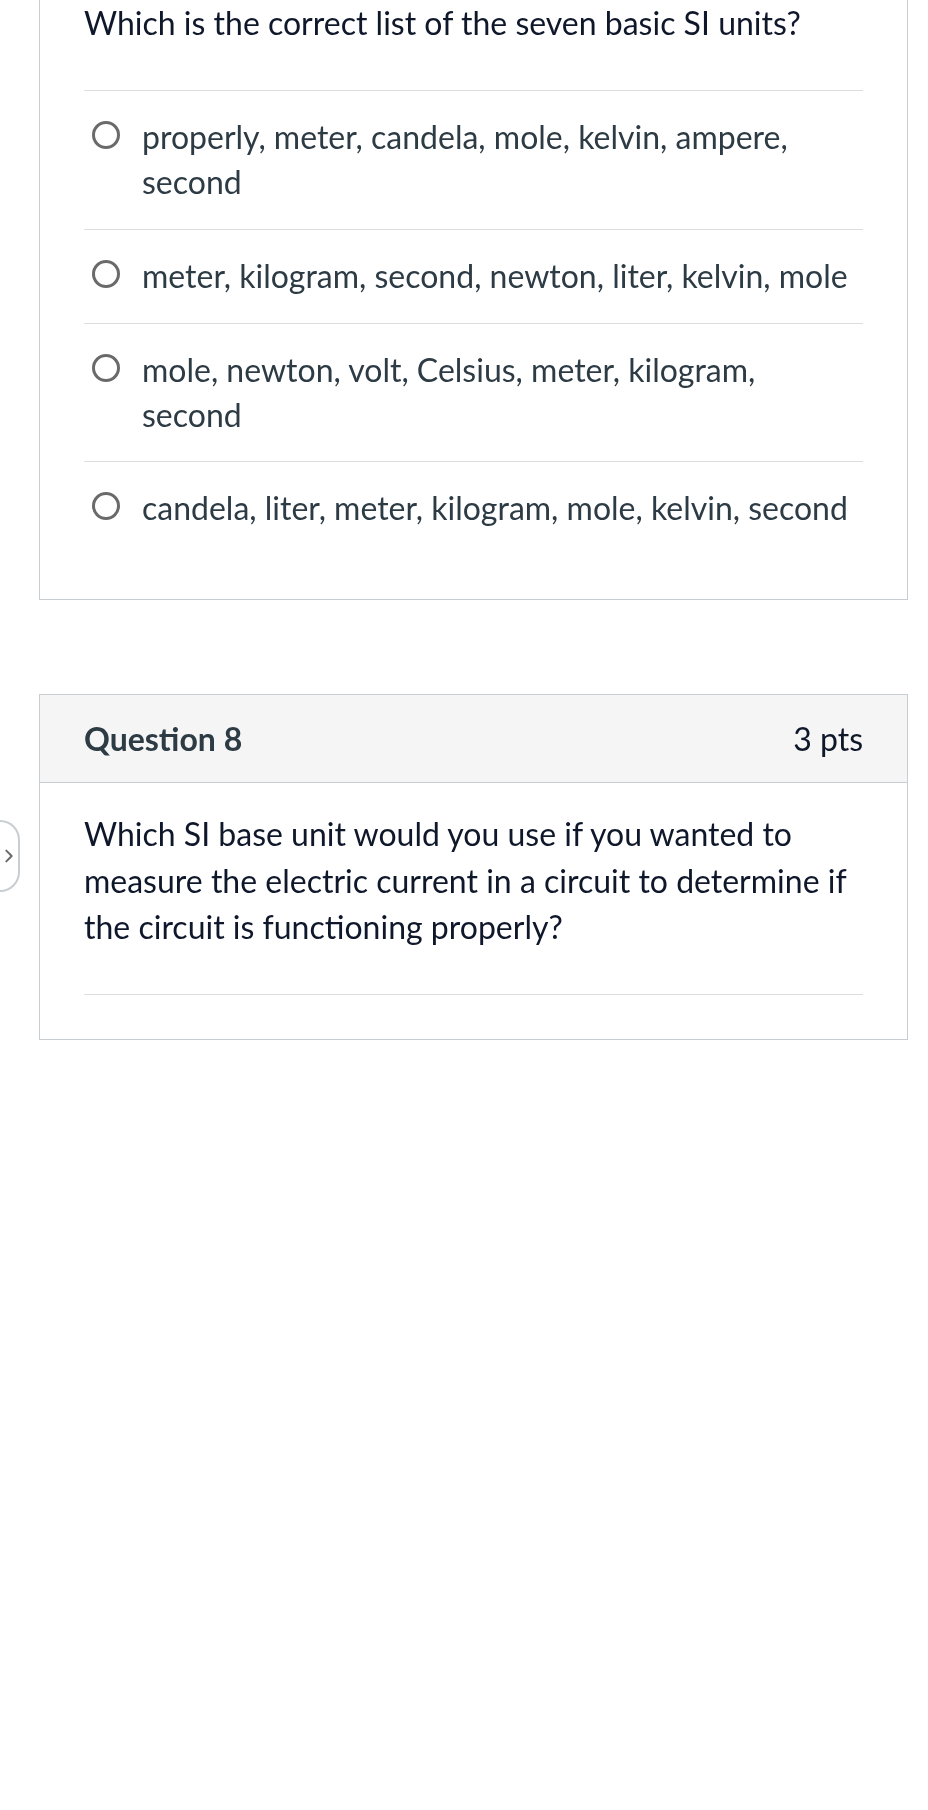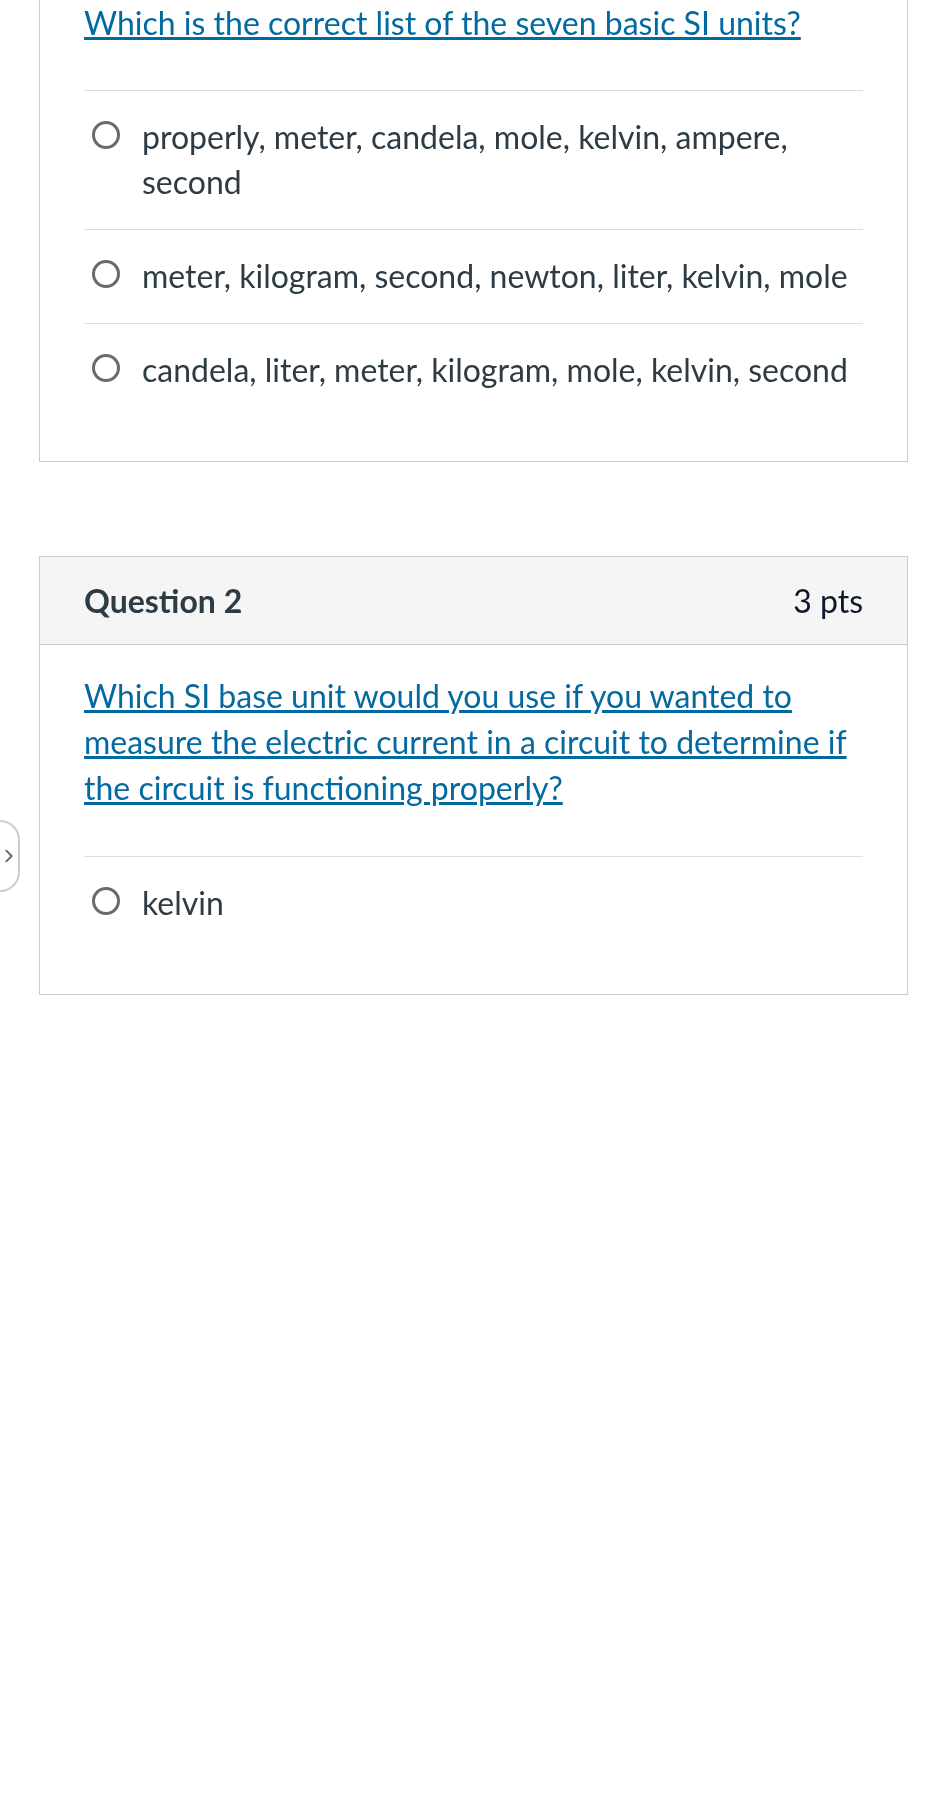--- a/index.html
+++ b/index.html
@@ -40,23 +40,22 @@
     font-weight: 400;
     color: #0f172a;
   }
   .question-body {
     padding: 28px 44px 44px 44px;
   }
   .q1 .question-body { padding-top: 0; }
   .prompt {
     font-size: 32px;
     line-height: 1.45;
-    color: #0369a1;
+    color: #0f172a;
     margin-bottom: 44px;
-    text-decoration: underline;
   }
   .options {
     border-top: 1px solid #ddd;
   }
   .option {
     display: flex;
     align-items: flex-start;
     gap: 22px;
     padding: 24px 8px 24px 8px;
     border-bottom: 1px solid #ddd;
@@ -122,40 +121,40 @@
         <label class="option">
           <span class="radio"></span>
           <span class="option-text">properly, meter, candela, mole, kelvin, ampere, second</span>
         </label>
         <label class="option">
           <span class="radio"></span>
           <span class="option-text">meter, kilogram, second, newton, liter, kelvin, mole</span>
         </label>
         <label class="option">
           <span class="radio"></span>
+          <span class="option-text">mole, newton, volt, Celsius, meter, kilogram, second</span>
+        </label>
+        <label class="option">
+          <span class="radio"></span>
           <span class="option-text">candela, liter, meter, kilogram, mole, kelvin, second</span>
         </label>
       </div>
     </div>
   </div>
 
   <div class="spacer"></div>
 
   <div class="question-card">
     <div class="question-header">
-      <span class="question-title">Question 2</span>
+      <span class="question-title">Question 8</span>
       <span class="question-pts">3 pts</span>
     </div>
     <div class="question-body">
       <p class="prompt">Which SI base unit would you use if you wanted to measure the electric current in a circuit to determine if the circuit is functioning properly?</p>
       <div class="options">
-        <label class="option">
-          <span class="radio"></span>
-          <span class="option-text">kelvin</span>
-        </label>
       </div>
     </div>
   </div>
 
   <div class="peek-left">
     <svg viewBox="0 0 24 24">
       <path d="M8 4l8 8-8 8" fill="none" stroke="#6a6a6a" stroke-width="3" stroke-linecap="round" stroke-linejoin="round"></path>
     </svg>
   </div>
 

